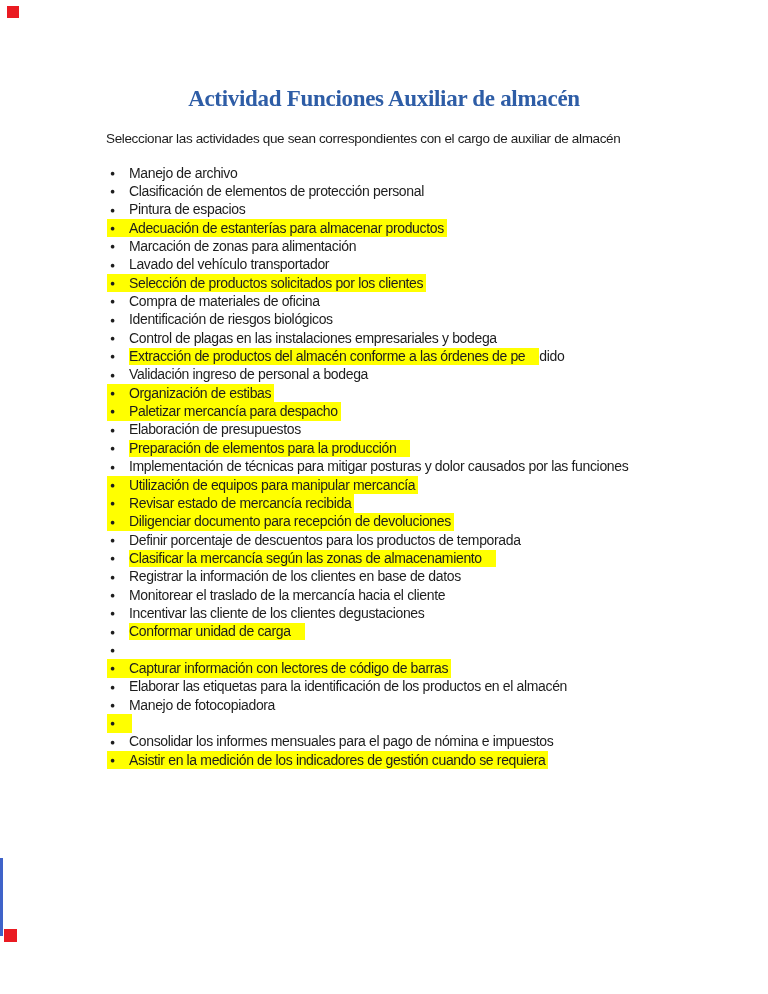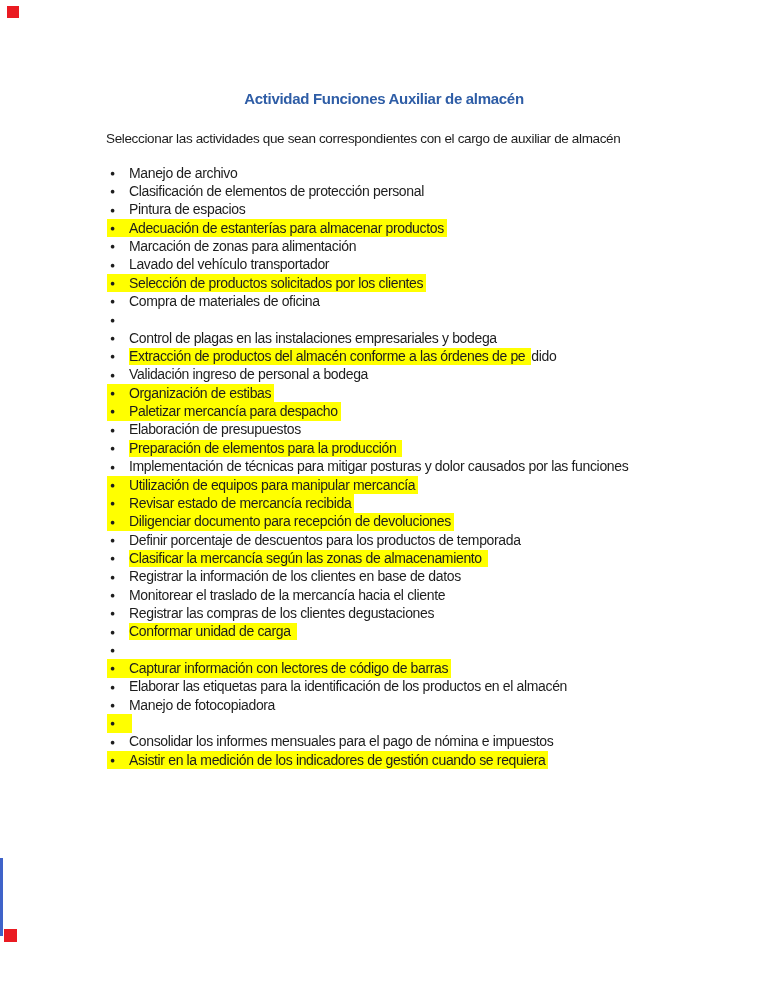--- a/index.html
+++ b/index.html
@@ -15,25 +15,26 @@
     width:768px;height:994px;overflow:hidden;
     background:var(--page-background);
     font-family:"Liberation Sans","DejaVu Sans",sans-serif;
     color:var(--text);
     position:relative;
   }
   .page{position:absolute;inset:0;}
   .doc-title{
     margin:87px 0 0 0;
     text-align:center;
-    font-size:15px;
+    font-size:23px;
     font-weight:bold;
     letter-spacing:-0.3px;
     line-height:24px;
     color:var(--title-blue);
+    font-family:Liberation Serif, serif;
   }
   .instruction{
     margin:19px 4px 0 106px;
     font-size:13.5px;
     letter-spacing:-0.35px;
     line-height:18px;
     white-space:nowrap;
   }
   .list{
     margin:16px 0 0 107px;
@@ -53,21 +54,21 @@
     padding-left:3px;
     font-size:8.5px;
     line-height:18.35px;
     color:var(--text);
   }
   .txt,.sfx{
     font-size:14px;
     letter-spacing:-0.35px;
     line-height:17px;
   }
-  .txt.hltext{background:var(--highlight-yellow);padding-right:6px;}
+  .txt.hltext{background:var(--highlight-yellow);padding-right:14px;}
   .marker{position:absolute;}
   .red-sq-top{left:7px;top:6px;width:12px;height:12px;background:var(--artifact-red);}
   .red-sq-bottom{left:4px;top:929px;width:13px;height:13px;background:var(--artifact-red);}
   .blue-line{left:0;top:858px;width:3px;height:78px;background:var(--artifact-blue);}
 </style>
 </head>
 <body>
 
 <div class="page">
   <h1 class="doc-title">Actividad Funciones Auxiliar de almacén</h1>
@@ -100,20 +101,21 @@
       <div class="row full">
         <span class="bullet">●</span>
         <span class="txt">Selección de productos solicitados por los clientes</span>
       </div>
       <div class="row">
         <span class="bullet">●</span>
         <span class="txt">Compra de materiales de oficina</span>
       </div>
       <div class="row">
         <span class="bullet">●</span>
+        <span class="txt">Identificación de riesgos biológicos</span>
       </div>
       <div class="row">
         <span class="bullet">●</span>
         <span class="txt">Control de plagas en las instalaciones empresariales y bodega</span>
       </div>
       <div class="row">
         <span class="bullet">●</span>
         <span class="txt hltext">Extracción de productos del almacén conforme a las órdenes de pe</span>
         <span class="sfx">dido</span>
       </div>
@@ -164,21 +166,21 @@
       <div class="row">
         <span class="bullet">●</span>
         <span class="txt">Registrar la información de los clientes en base de datos</span>
       </div>
       <div class="row">
         <span class="bullet">●</span>
         <span class="txt">Monitorear el traslado de la mercancía hacia el cliente</span>
       </div>
       <div class="row">
         <span class="bullet">●</span>
-        <span class="txt">Registrar las compras de los clientes degustaciones</span>
+        <span class="txt">Incentivar las cliente de los clientes degustaciones</span>
       </div>
       <div class="row">
         <span class="bullet">●</span>
         <span class="txt hltext">Conformar unidad de carga</span>
       </div>
       <div class="row">
         <span class="bullet">●</span>
       </div>
       <div class="row full">
         <span class="bullet">●</span>

